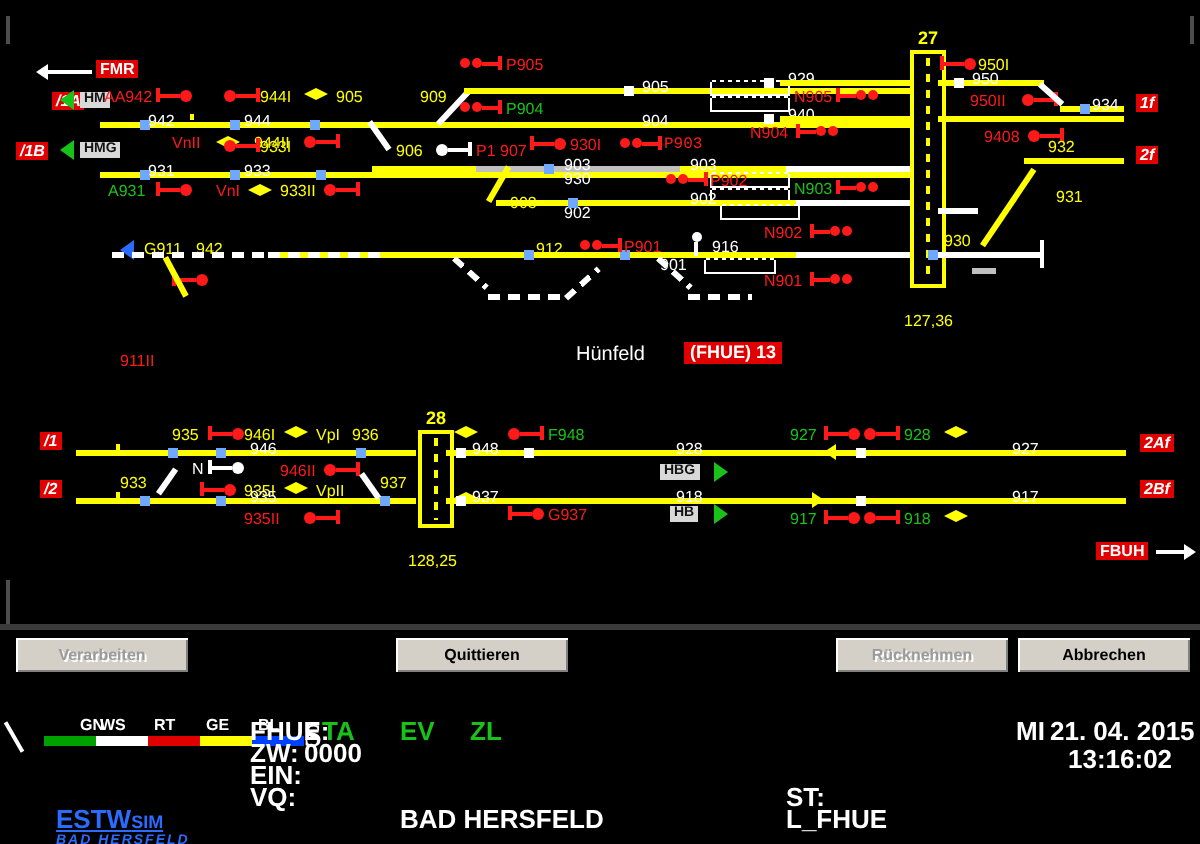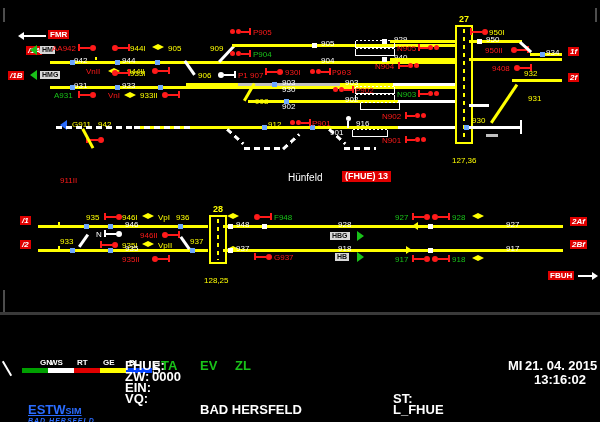--- a/index.html
+++ b/index.html
@@ -587,20 +587,26 @@
     <div class="arrw" style="left:578px;top:272px;">
       <span class="stem" style="width:14px;"></span>
       <span class="hr"></span>
     </div>
   </div>
 
   <div id="ctrlbar">
     <div id="sepline"></div>
     <div id="sepline2"></div>
 
+    <div id="btnrow">
+      <div class="btn dis" style="left:7px;width:86px;">Verarbeiten</div>
+      <div class="btn" style="left:197px;width:86px;">Quittieren</div>
+      <div class="btn dis" style="left:417px;width:86px;">Rücknehmen</div>
+      <div class="btn" style="left:508px;width:86px;">Abbrechen</div>
+    </div>
 
     <div id="slash"></div>
     <div id="legend">
       <div class="lgtxt" style="left:18px;">GN</div>
       <div class="lgcell" style="left:0px;background:#00a000;"></div>
       <div class="lgtxt" style="left:28px;">WS</div>
       <div class="lgcell" style="left:26px;background:#ffffff;"></div>
       <div class="lgtxt" style="left:55px;">RT</div>
       <div class="lgcell" style="left:52px;background:#e00000;"></div>
       <div class="lgtxt" style="left:81px;">GE</div>

